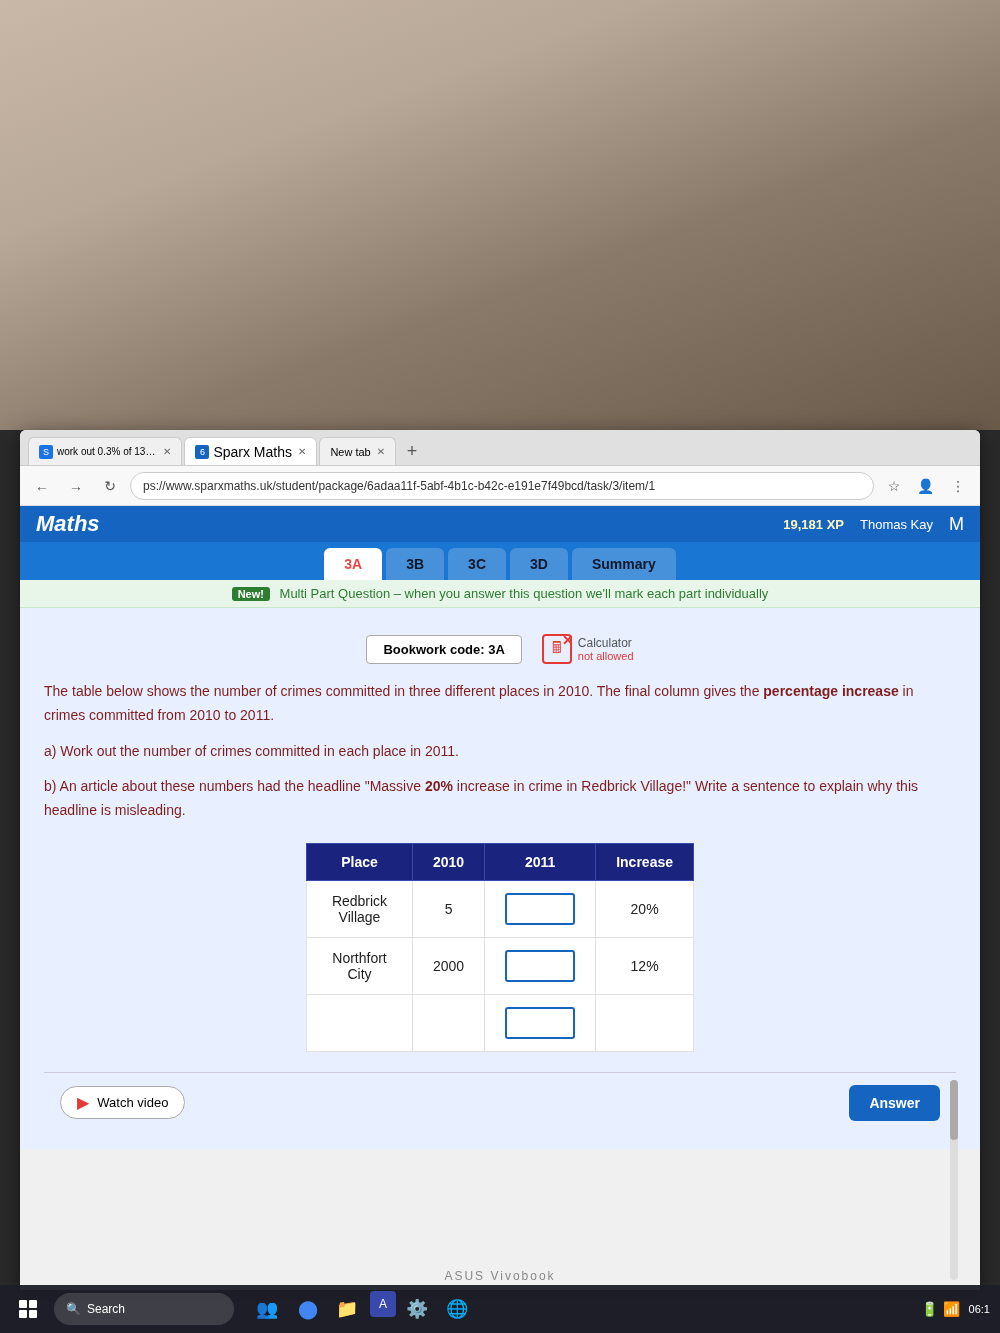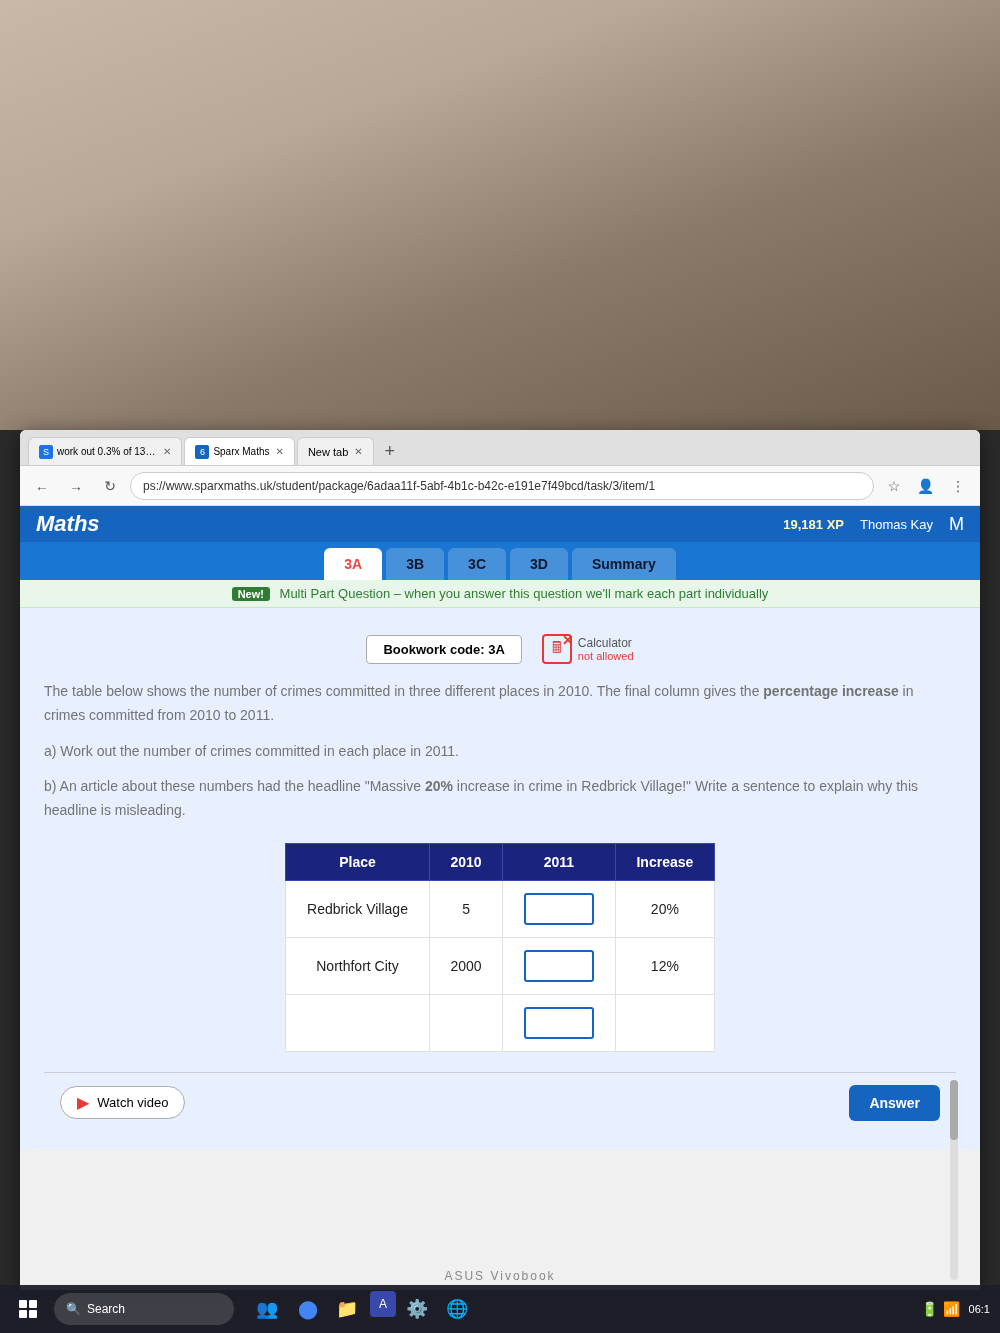--- a/index.html
+++ b/index.html
@@ -269,34 +269,34 @@
     .no-cross {
       position: absolute;
       font-size: 20px;
       color: #e53935;
       font-weight: bold;
     }
 
     
     .question-text {
       font-size: 14px;
-      color: #737373;
+      color: #7f1d1d;
       line-height: 1.7;
       margin-bottom: 12px;
     }
 
     .question-text .highlight {
       font-weight: bold;
     }
 
     
     .data-table {
       margin: 20px auto;
       border-collapse: collapse;
-      width: 430px;
+      width: 388px;
     }
 
     .data-table thead tr {
       background: #1a237e;
       color: white;
     }
 
     .data-table th {
       padding: 10px 20px;
       font-size: 14px;
@@ -492,21 +492,21 @@
 <div class="browser">
 
   <div class="tab-bar">
     <div class="tab">
       <span class="tab-favicon">S</span>
       <span style="font-size:10px;overflow:hidden;max-width:100px;white-space:nowrap;text-overflow:ellipsis;">work out 0.3% of 13750 - Search</span>
       <span class="tab-close">✕</span>
     </div>
     <div class="tab active">
       <span class="tab-favicon" style="background:#1565c0;">6</span>
-      <span style="font-size:10px;">Sparx Maths</span>
+      <span style="font-size:14px;">Sparx Maths</span>
       <span class="tab-close">✕</span>
     </div>
     <div class="tab">
       <span style="font-size:11px;">New tab</span>
       <span class="tab-close">✕</span>
     </div>
     <div class="tab-new">+</div>
   </div>
 
   <div class="address-bar">

